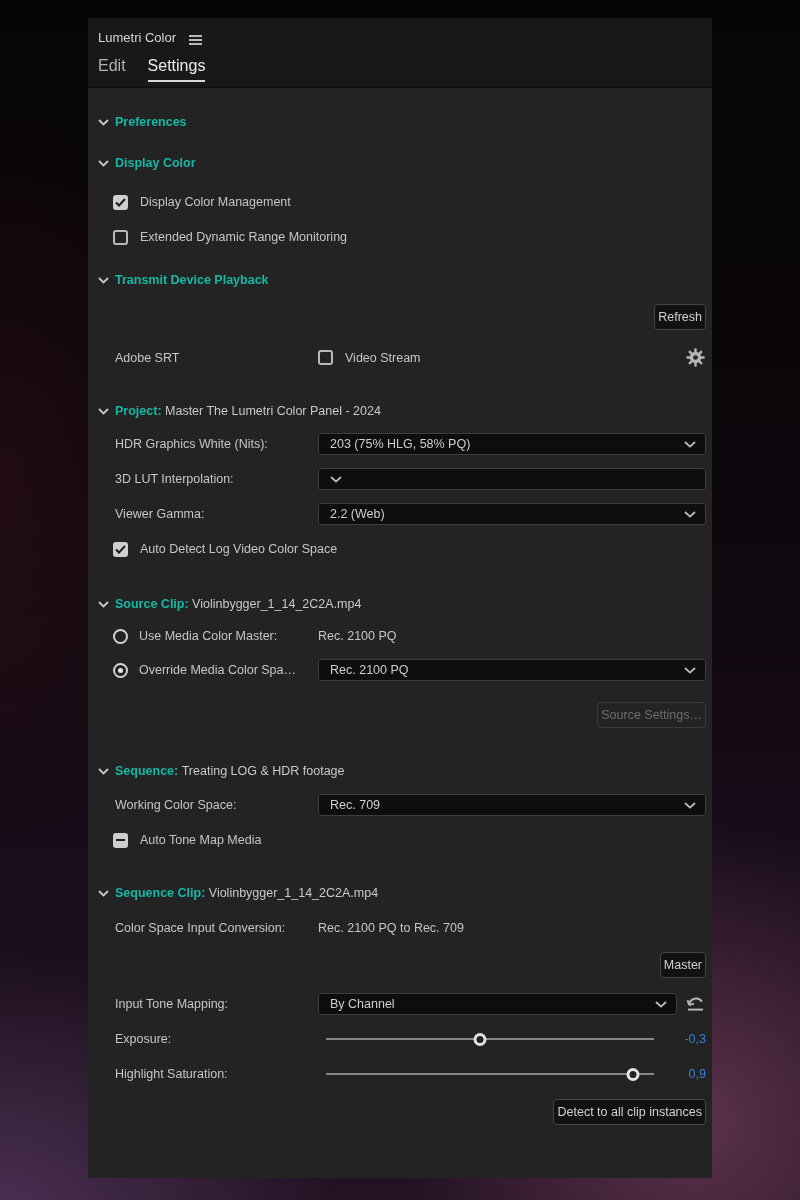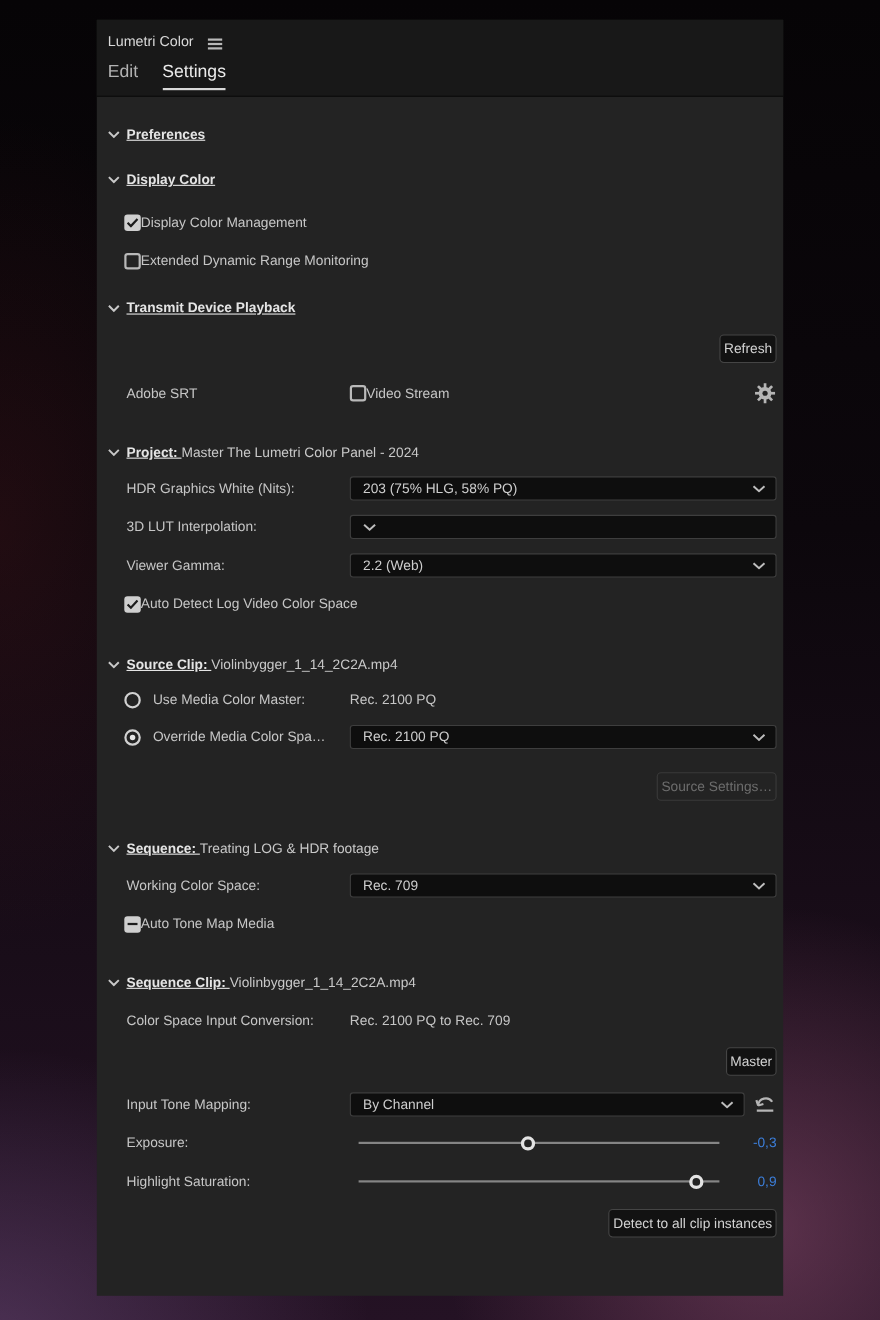--- a/index.html
+++ b/index.html
@@ -27,21 +27,21 @@
   .tabs-row{display:flex;gap:22px;margin-top:12px;height:22px;align-items:flex-start;}
   .tab{font-size:16px;color:#b3b3b3;padding-bottom:5px;cursor:pointer;}
   .tab.active{color:#ececec;border-bottom:2px solid #d8d8d8;}
   .panel-body{
     flex:1;padding:0 6px 0 27px;box-sizing:border-box;color:#c6c6c6;font-size:12.5px;
   }
   .section-header{
     display:flex;align-items:center;margin-left:-17px;height:16px;cursor:pointer;
   }
   .section-header .chev{flex:none;width:12px;height:8px;margin-right:5px;display:flex;align-items:center;}
-  .section-title{font-weight:700;color:#e5e5e5;font-size:12.5px;white-space:pre;text-decoration:underline;}
+  .section-title{font-weight:700;color:#14b8a6;font-size:12.5px;white-space:pre;}
   .section-name{font-weight:400;color:#c9c9c9;font-size:12.5px;}
   .row{display:flex;align-items:center;}
   .row-label{flex:none;width:203px;color:#c6c6c6;}
   .static-value{color:#c6c6c6;}
   .dropdown{
     flex:1;height:22px;background:#0e0e0e;border:1px solid #3e3e3e;border-radius:3px;
     display:flex;align-items:center;padding:0 9px 0 11px;box-sizing:border-box;
     color:#cecece;cursor:pointer;min-width:0;
   }
   .dropdown .dd-text{flex:1;overflow:hidden;white-space:nowrap;}
@@ -51,21 +51,21 @@
   }
   .btn.disabled{background:transparent;border-color:#3a3a3a;color:#6c6c6c;}
   .btn-row{display:flex;justify-content:flex-end;}
   .cb{width:15px;height:15px;border-radius:3px;flex:none;position:relative;margin-left:-2px;
       box-sizing:border-box;cursor:pointer;}
   .cb[data-state="unchecked"]{border:2px solid #b9b9b9;background:transparent;}
   .cb[data-state="checked"],.cb[data-state="mixed"]{background:#cfcfcf;}
   .cb .check,.cb .dash{display:none;}
   .cb[data-state="checked"] .check{display:block;position:absolute;left:2px;top:3px;}
   .cb[data-state="mixed"] .dash{display:block;position:absolute;left:3px;top:6.5px;width:9px;height:2px;background:#1c1c1c;}
-  .cb-label{}
+  .cb-label{margin-left:12px;}
   .radio{width:15px;height:15px;border-radius:50%;border:2px solid #d2d2d2;flex:none;
          box-sizing:border-box;position:relative;margin-left:-2px;cursor:pointer;}
   .radio .dot{display:none;}
   .radio[data-state="selected"] .dot{display:block;position:absolute;left:3px;top:3px;width:5px;height:5px;border-radius:50%;background:#e6e6e6;}
   .radio-label{margin-left:11px;flex:none;width:179px;}
   .slider{flex:1;position:relative;height:20px;margin:0 2px;cursor:pointer;}
   .slider .track{position:absolute;left:6px;right:6px;top:9px;height:2px;background:#858585;}
   .slider .handle{position:absolute;top:3.5px;width:13px;height:13px;border-radius:50%;
     background:#232323;border:3px solid #e3e3e3;box-sizing:border-box;transform:translateX(-50%);}
   .slider-value{flex:none;width:44px;text-align:right;color:var(--accent,#3c7ed9);cursor:ew-resize;}

